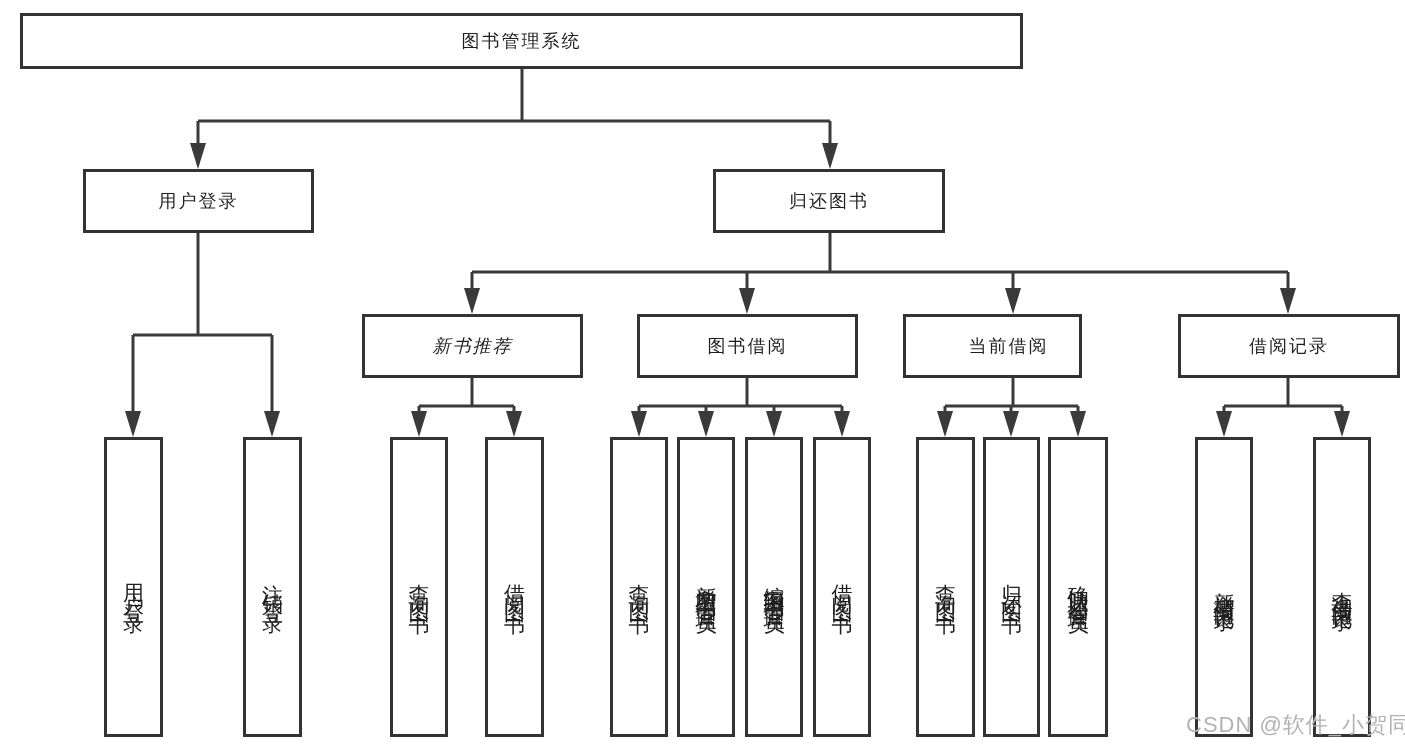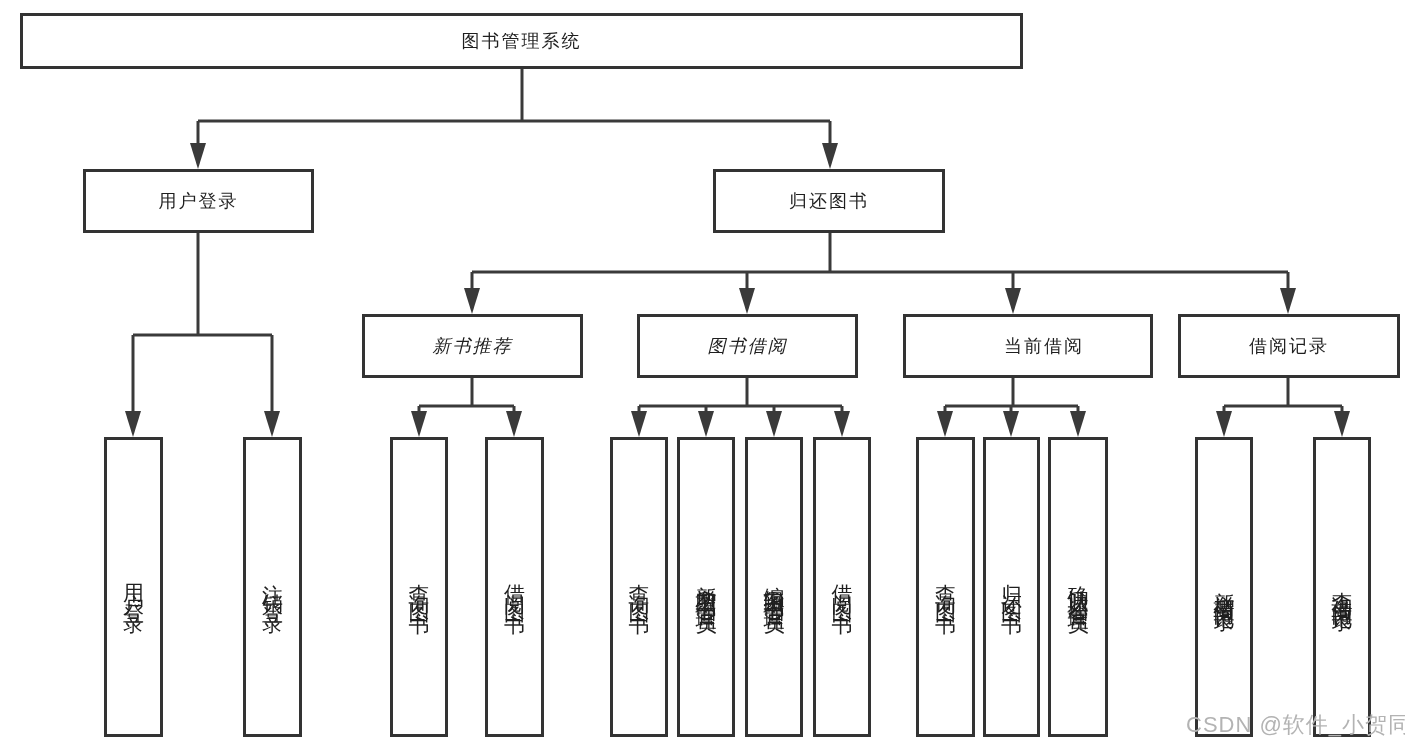--- a/index.html
+++ b/index.html
@@ -110,22 +110,22 @@
       <polyline points="1224,406 1224,417" fill="none" stroke="#3a3a3a" stroke-width="3"></polyline>
       <polygon points="1216,411 1232,411 1224,437" fill="#3a3a3a"></polygon>
       <polyline points="1342,406 1342,417" fill="none" stroke="#3a3a3a" stroke-width="3"></polyline>
       <polygon points="1334,411 1350,411 1342,437" fill="#3a3a3a"></polygon>
     </svg>
   <div id="nodes">
       <div class="node" style="left: 20px; top: 13px; width: 1003px; height: 56px;">图书管理系统</div>
       <div class="node" style="left: 83px; top: 169px; width: 231px; height: 64px;">用户登录</div>
       <div class="node" style="left: 713px; top: 169px; width: 232px; height: 64px;">归还图书</div>
       <div class="node" style="left: 362px; top: 314px; width: 221px; height: 64px; font-style: italic;">新书推荐</div>
-      <div class="node" style="left: 637px; top: 314px; width: 221px; height: 64px; font-style: italic;">图书借阅</div>
-      <div class="node" style="left: 903px; top: 314px; width: 250px; height: 64px; padding-left: 32px;">当前借阅</div>
+      <div class="node" style="left: 637px; top: 314px; width: 221px; height: 64px;">图书借阅</div>
+      <div class="node" style="left: 903px; top: 314px; width: 179px; height: 64px; padding-left: 32px;">当前借阅</div>
       <div class="node" style="left: 1178px; top: 314px; width: 222px; height: 64px; text-align: center;">借阅记录</div>
       <div class="node vertical" style="left: 104px; top: 437px; width: 59px; height: 300px;">用户登录</div>
       <div class="node vertical" style="left: 243px; top: 437px; width: 59px; height: 300px;">注销登录</div>
       <div class="node vertical" style="left: 390px; top: 437px; width: 58px; height: 300px;">查询图书</div>
       <div class="node vertical" style="left: 485px; top: 437px; width: 59px; height: 300px;">借阅图书</div>
       <div class="node vertical" style="left: 610px; top: 437px; width: 58px; height: 300px;">查询图书</div>
       <div class="node vertical long" style="left: 677px; top: 437px; width: 58px; height: 300px;">新增图书（管理员）</div>
       <div class="node vertical long" style="left: 745px; top: 437px; width: 58px; height: 300px;">编辑图书（管理员）</div>
       <div class="node vertical" style="left: 813px; top: 437px; width: 58px; height: 300px;">借阅图书</div>
       <div class="node vertical" style="left: 916px; top: 437px; width: 59px; height: 300px;">查询图书</div>

